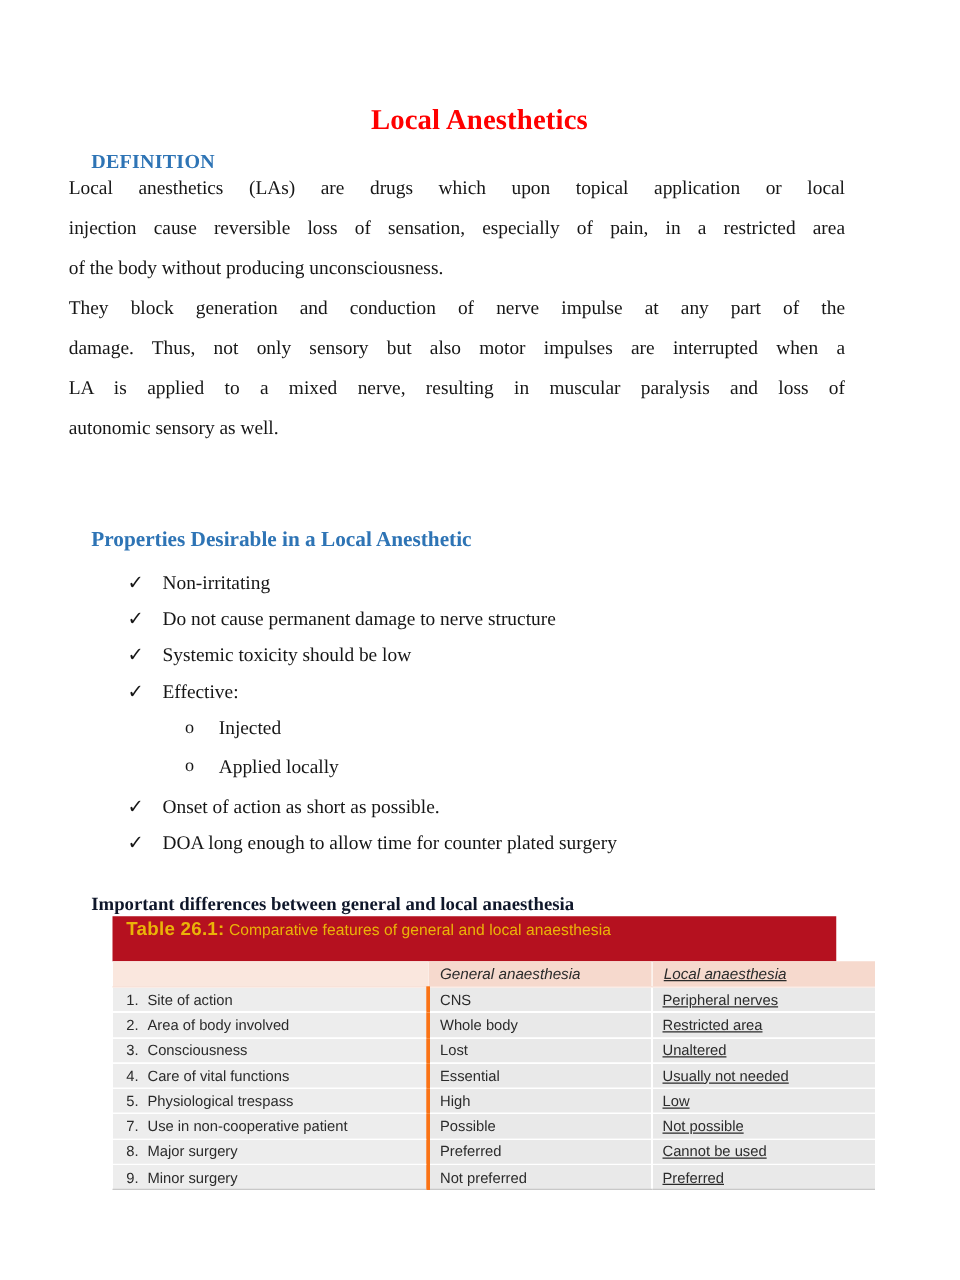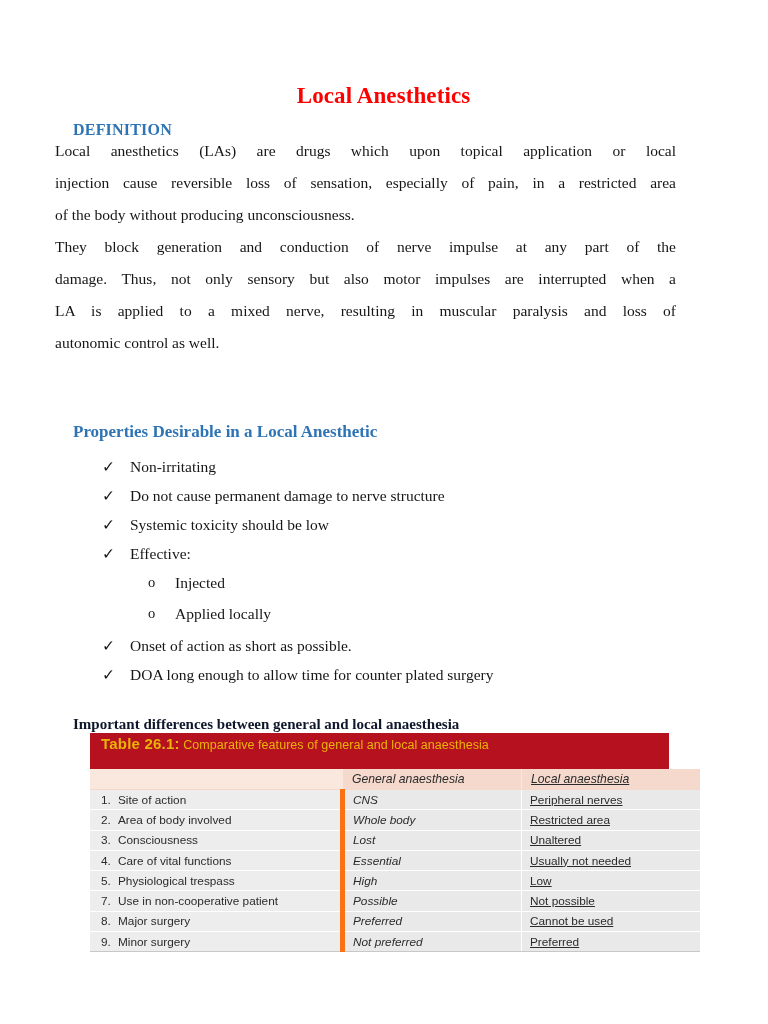--- a/index.html
+++ b/index.html
@@ -175,22 +175,21 @@
   }
   .trow.hdr .tcell.c0 { background: #fae7de; }
   .tcell.c0 {
     width: 241px;
     padding-left: 11px;
     background: #ededed;
     margin-left: 32px;
   }
   .tcell.c1 {
     width: 169px;
-    border-left: 5px solid #f97316;
-    font-style: italic;
+    border-left: 3px solid #f97316;
   }
   .tcell.c2 {
     width: 169px;
     border-left: 1px solid #ffffff;
     text-decoration: underline;
   }
   .trow.hdr .tcell.c1,
   .trow.hdr .tcell.c2 {
     border-left: 1px solid #fae7de;
     padding-left: 9px;
@@ -215,21 +214,21 @@
   <div class="para para-1">
     <span class="ln">Local anesthetics (LAs) are drugs which upon topical application or local</span>
     <span class="ln">injection cause reversible loss of sensation, especially of pain, in a restricted area</span>
     <span class="ln final">of the body without producing unconsciousness.</span>
   </div>
 
   <div class="para para-2">
     <span class="ln">They block generation and conduction of nerve impulse at any part of the</span>
     <span class="ln">damage. Thus, not only sensory but also motor impulses are interrupted when a</span>
     <span class="ln">LA is applied to a mixed nerve, resulting in muscular paralysis and loss of</span>
-    <span class="ln final">autonomic control as well.</span>
+    <span class="ln final">autonomic sensory as well.</span>
   </div>
 
   <h2 class="h-properties">Properties Desirable in a Local Anesthetic</h2>
 
   <div class="list">
     <div class="li li-lvl1" style="top:456px;">
       <span class="mark">✓</span>
       <span class="txt">Non-irritating</span>
     </div>
     <div class="li li-lvl1" style="top:485px;">

